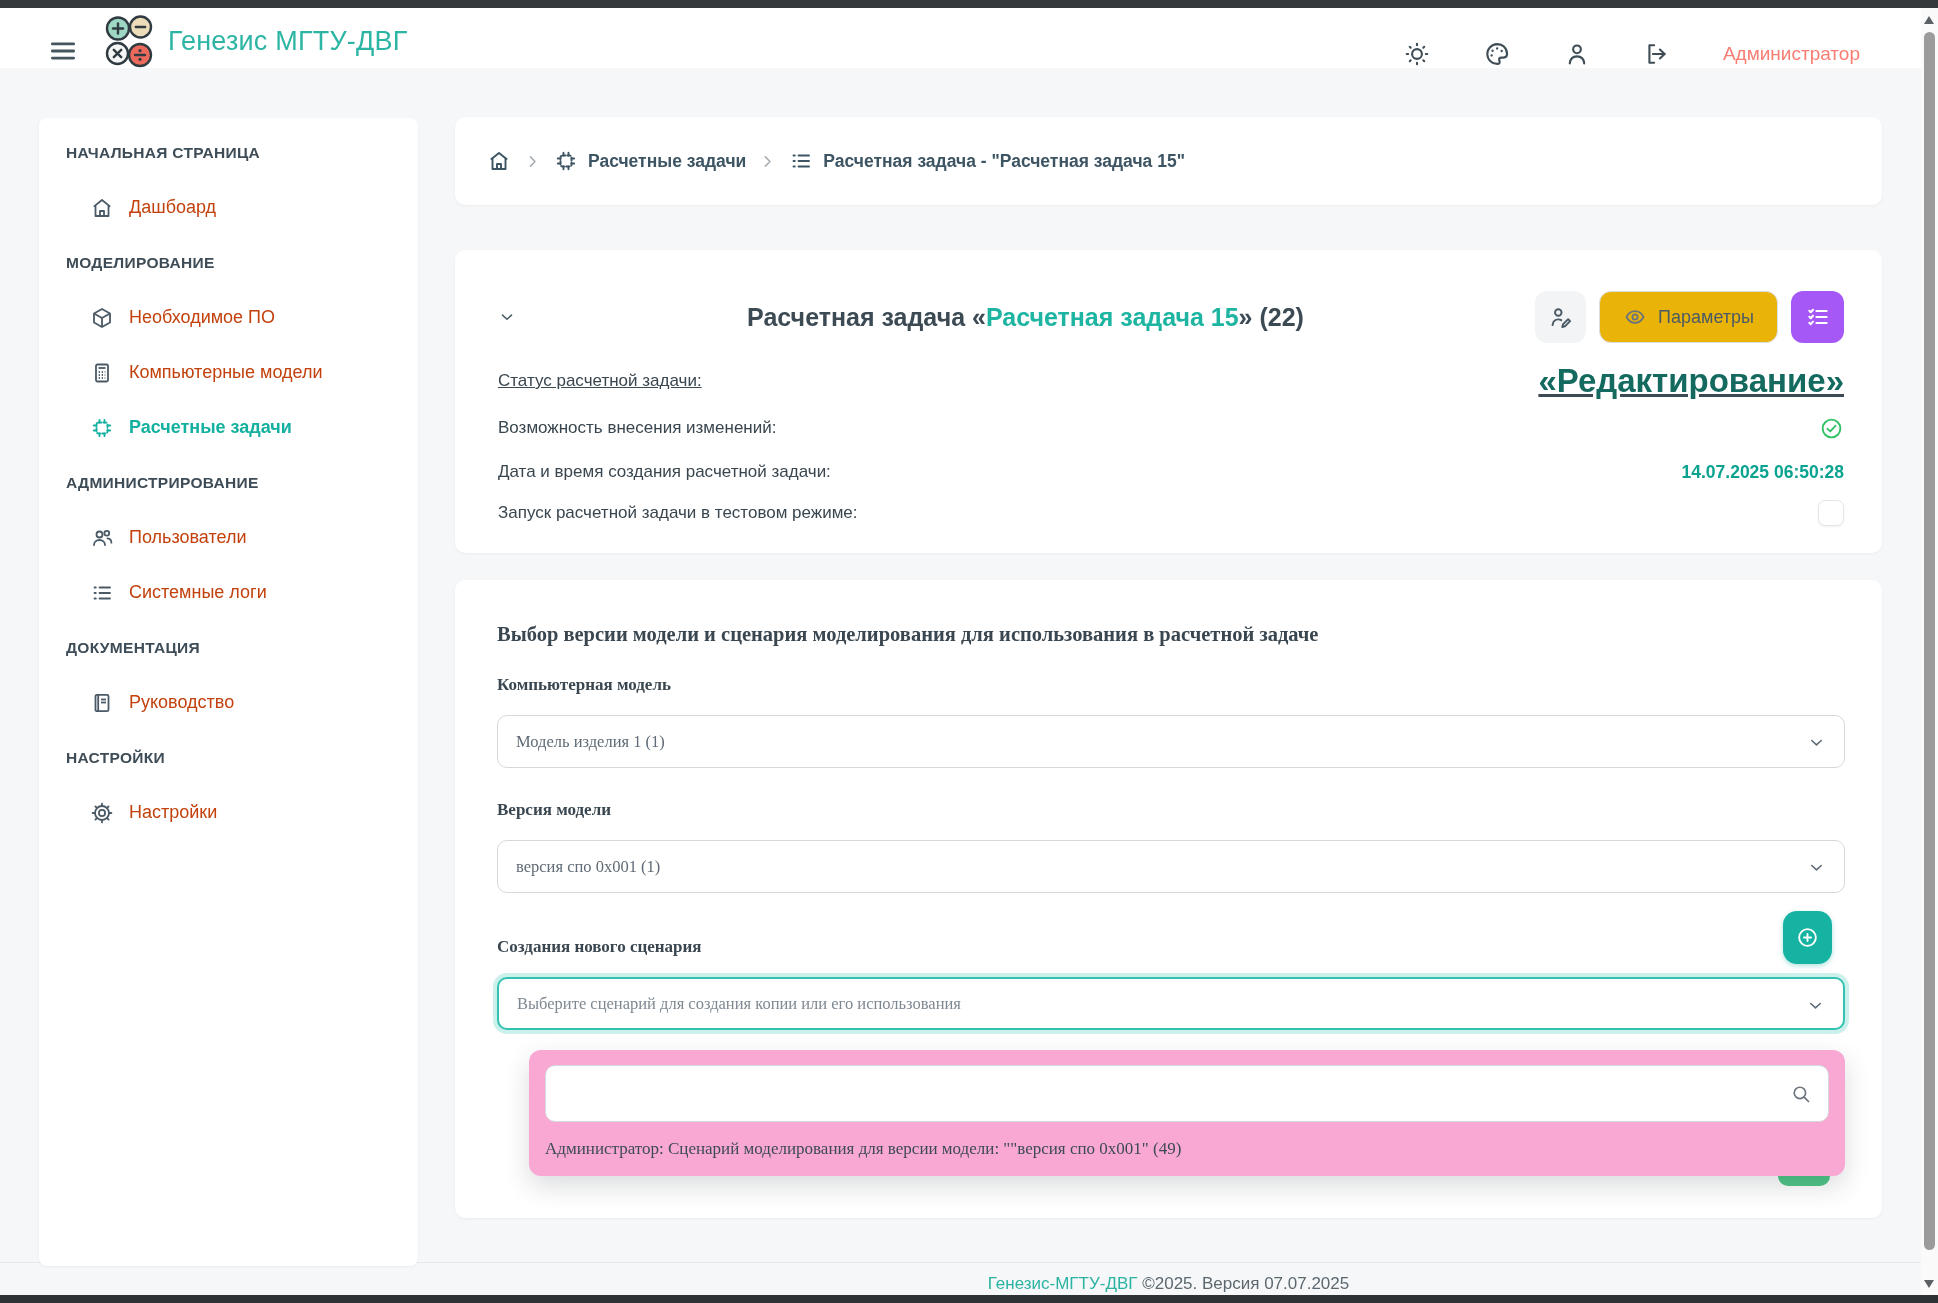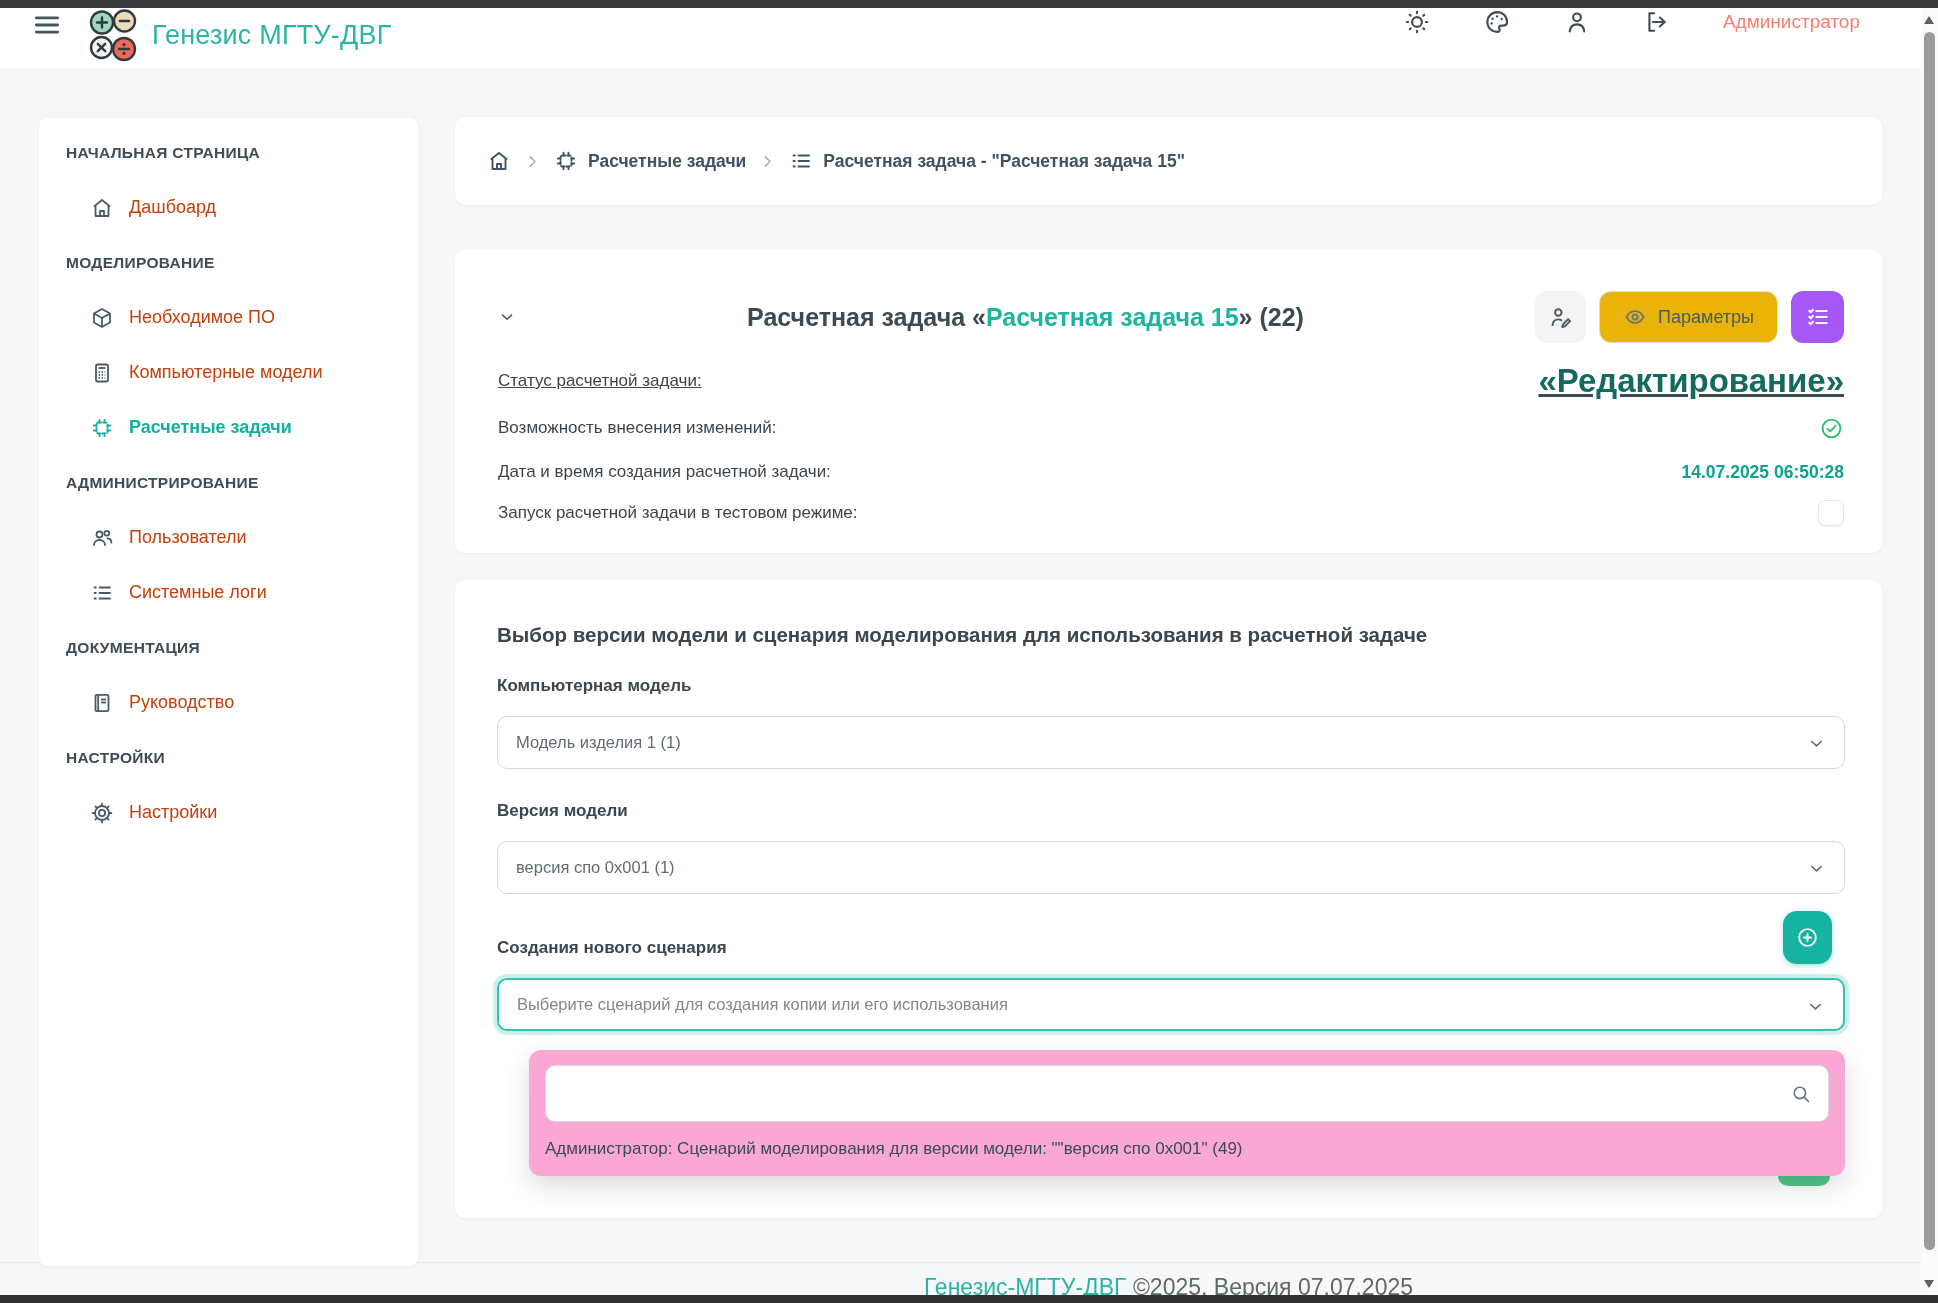--- a/index.html
+++ b/index.html
@@ -5,21 +5,21 @@
   * { margin:0; padding:0; box-sizing:border-box; }
   html,body { width:1938px; height:1303px; }
   body { font-family:"Liberation Sans","DejaVu Sans",sans-serif; background:#f6f7f8; color:#3c4a54; }
   .screen { position:relative; width:1938px; height:1303px; overflow:hidden; background:#f6f7f8; }
 
   
   .top-strip { position:absolute; left:0; top:0; width:100%; height:8px; background:#36393c; z-index:60; }
   .bottom-strip { position:absolute; left:0; top:1295px; width:100%; height:8px; background:#2f3235; z-index:60; }
 
   
-  .header { position:absolute; left:0; top:8px; width:100%; height:60px; background:#ffffff; display:flex; align-items:flex-start; padding:0 78px 0 30px; z-index:5; }
+  .header { position:absolute; left:0; top:8px; width:100%; height:60px; background:#ffffff; display:flex; align-items:flex-end; padding:0 78px 0 46px; z-index:5; }
   .burger { width:34px; height:34px; color:#46565f; cursor:pointer; }
   .logo-wrap { display:flex; align-items:center; margin-left:22px; cursor:pointer; }
   .app-title { margin-left:12px; font-size:27px; font-weight:500; color:#2cb5a4; letter-spacing:.2px; }
   .header-right { margin-left:auto; display:flex; align-items:center; gap:52px; }
   .hicon { width:28px; height:28px; color:#3f4d57; cursor:pointer; }
   .role { font-size:19px; color:#f87d73; }
 
   
   .scrollbar { position:absolute; right:0; top:8px; width:17px; height:1287px; background:#fafafa; z-index:55; }
   .sb-up { position:absolute; left:3px; top:8px; width:0; height:0; border-left:5.5px solid transparent; border-right:5.5px solid transparent; border-bottom:8px solid #5b6064; cursor:pointer; }
@@ -61,42 +61,42 @@
   .status-big { font-size:33px; font-weight:bold; color:#156a60; }
   .date-val { font-size:17.5px; font-weight:bold; color:#0aa390; }
   .check-ic { width:25px; height:25px; color:#2fc163; }
   .checkbox { width:26px; height:26px; border:1px solid #e3e6e9; border-radius:7px; background:#fff; box-shadow:0 1px 2px rgba(30,40,50,.07); cursor:pointer; }
   .r1 { height:48px; margin-top:10px;text-decoration:underline; }
   .r2 { height:46px; }
   .r3 { height:42px; }
   .r4 { height:40px; }
 
   
-  .model-card { left:455px; top:580px; width:1427px; height:638px; padding:0 37px 0 42px; }
+  .model-card { left:455px; top:580px; width:1427px; height:638px; padding:0 37px 0 42px;font-family:Liberation Serif, serif; }
   .mc-heading { margin-top:43px; font-size:20.5px; font-weight:bold; color:#3a4750; }
   .field-label { font-size:17px; font-weight:bold; color:#3a4750; }
   .lab1 { margin-top:29px; }
   .lab2 { margin-top:32px; }
   .lab3 { margin-top:44px; }
   .select { position:relative; margin-top:20px; height:53px; border:1px solid #d4d9dd; border-radius:10px; background:#fff; display:flex; align-items:center; padding:0 52px 0 18px; font-size:16.5px; color:#5f6b76; cursor:pointer; }
   .select .chev { position:absolute; right:18px; top:17px; width:19px; height:19px; color:#5f6b76; }
   .select.focused { border:2px solid #33c2b1; box-shadow:0 0 0 4px rgba(51,194,177,.25); color:#7e8891; }
   .plus-btn { position:absolute; right:50px; top:331px; width:49px; height:53px; border:none; border-radius:14px; background:#17b3a2; color:#fff; display:flex; align-items:center; justify-content:center; cursor:pointer; box-shadow:0 2px 5px rgba(23,179,162,.35); z-index:3; }
   .plus-btn svg { width:25px; height:25px; }
 
   .dropdown-panel { position:absolute; left:42px; right:37px; top:470px; height:126px; background:#f9a8d4; border-radius:12px; box-shadow:0 10px 26px rgba(30,40,50,.16); padding:15px 16px 0 16px; z-index:2;margin-left:32px; }
   .search-box { position:relative; height:57px; border:1px solid #d4d9dd; border-radius:10px; background:#fff; }
   .search-box input { width:100%; height:100%; border:none; outline:none; background:transparent; padding:0 52px 0 16px; font-size:17px; color:#3c4a54; font-family:inherit; }
   .search-ic { position:absolute; right:16px; top:17px; width:22px; height:22px; color:#6a747e; }
   .dd-option { margin-top:13px; font-size:17px; color:#3c4a54; cursor:pointer; padding:4px 0; }
   .green-peek { position:absolute; right:52px; top:550px; width:52px; height:56px; background:#4fc687; border:none; border-radius:10px; z-index:1; cursor:pointer; }
 
   
   .footer-divider { position:absolute; left:0; top:1262px; width:100%; border-top:1px solid #e7e9eb; }
-  .footer { position:absolute; left:455px; top:1274px; width:1427px; text-align:center; font-size:23px; color:#5c6870; }
+  .footer { position:absolute; left:455px; top:1274px; width:1427px; text-align:center; font-size:17px; color:#5c6870; }
   .footer .brand { color:#2bb3a3; cursor:pointer; }
 
   svg { display:block; }
 </style>
 </head>
 <body>
 
 <div class="screen">
 
   <div class="top-strip"></div>

